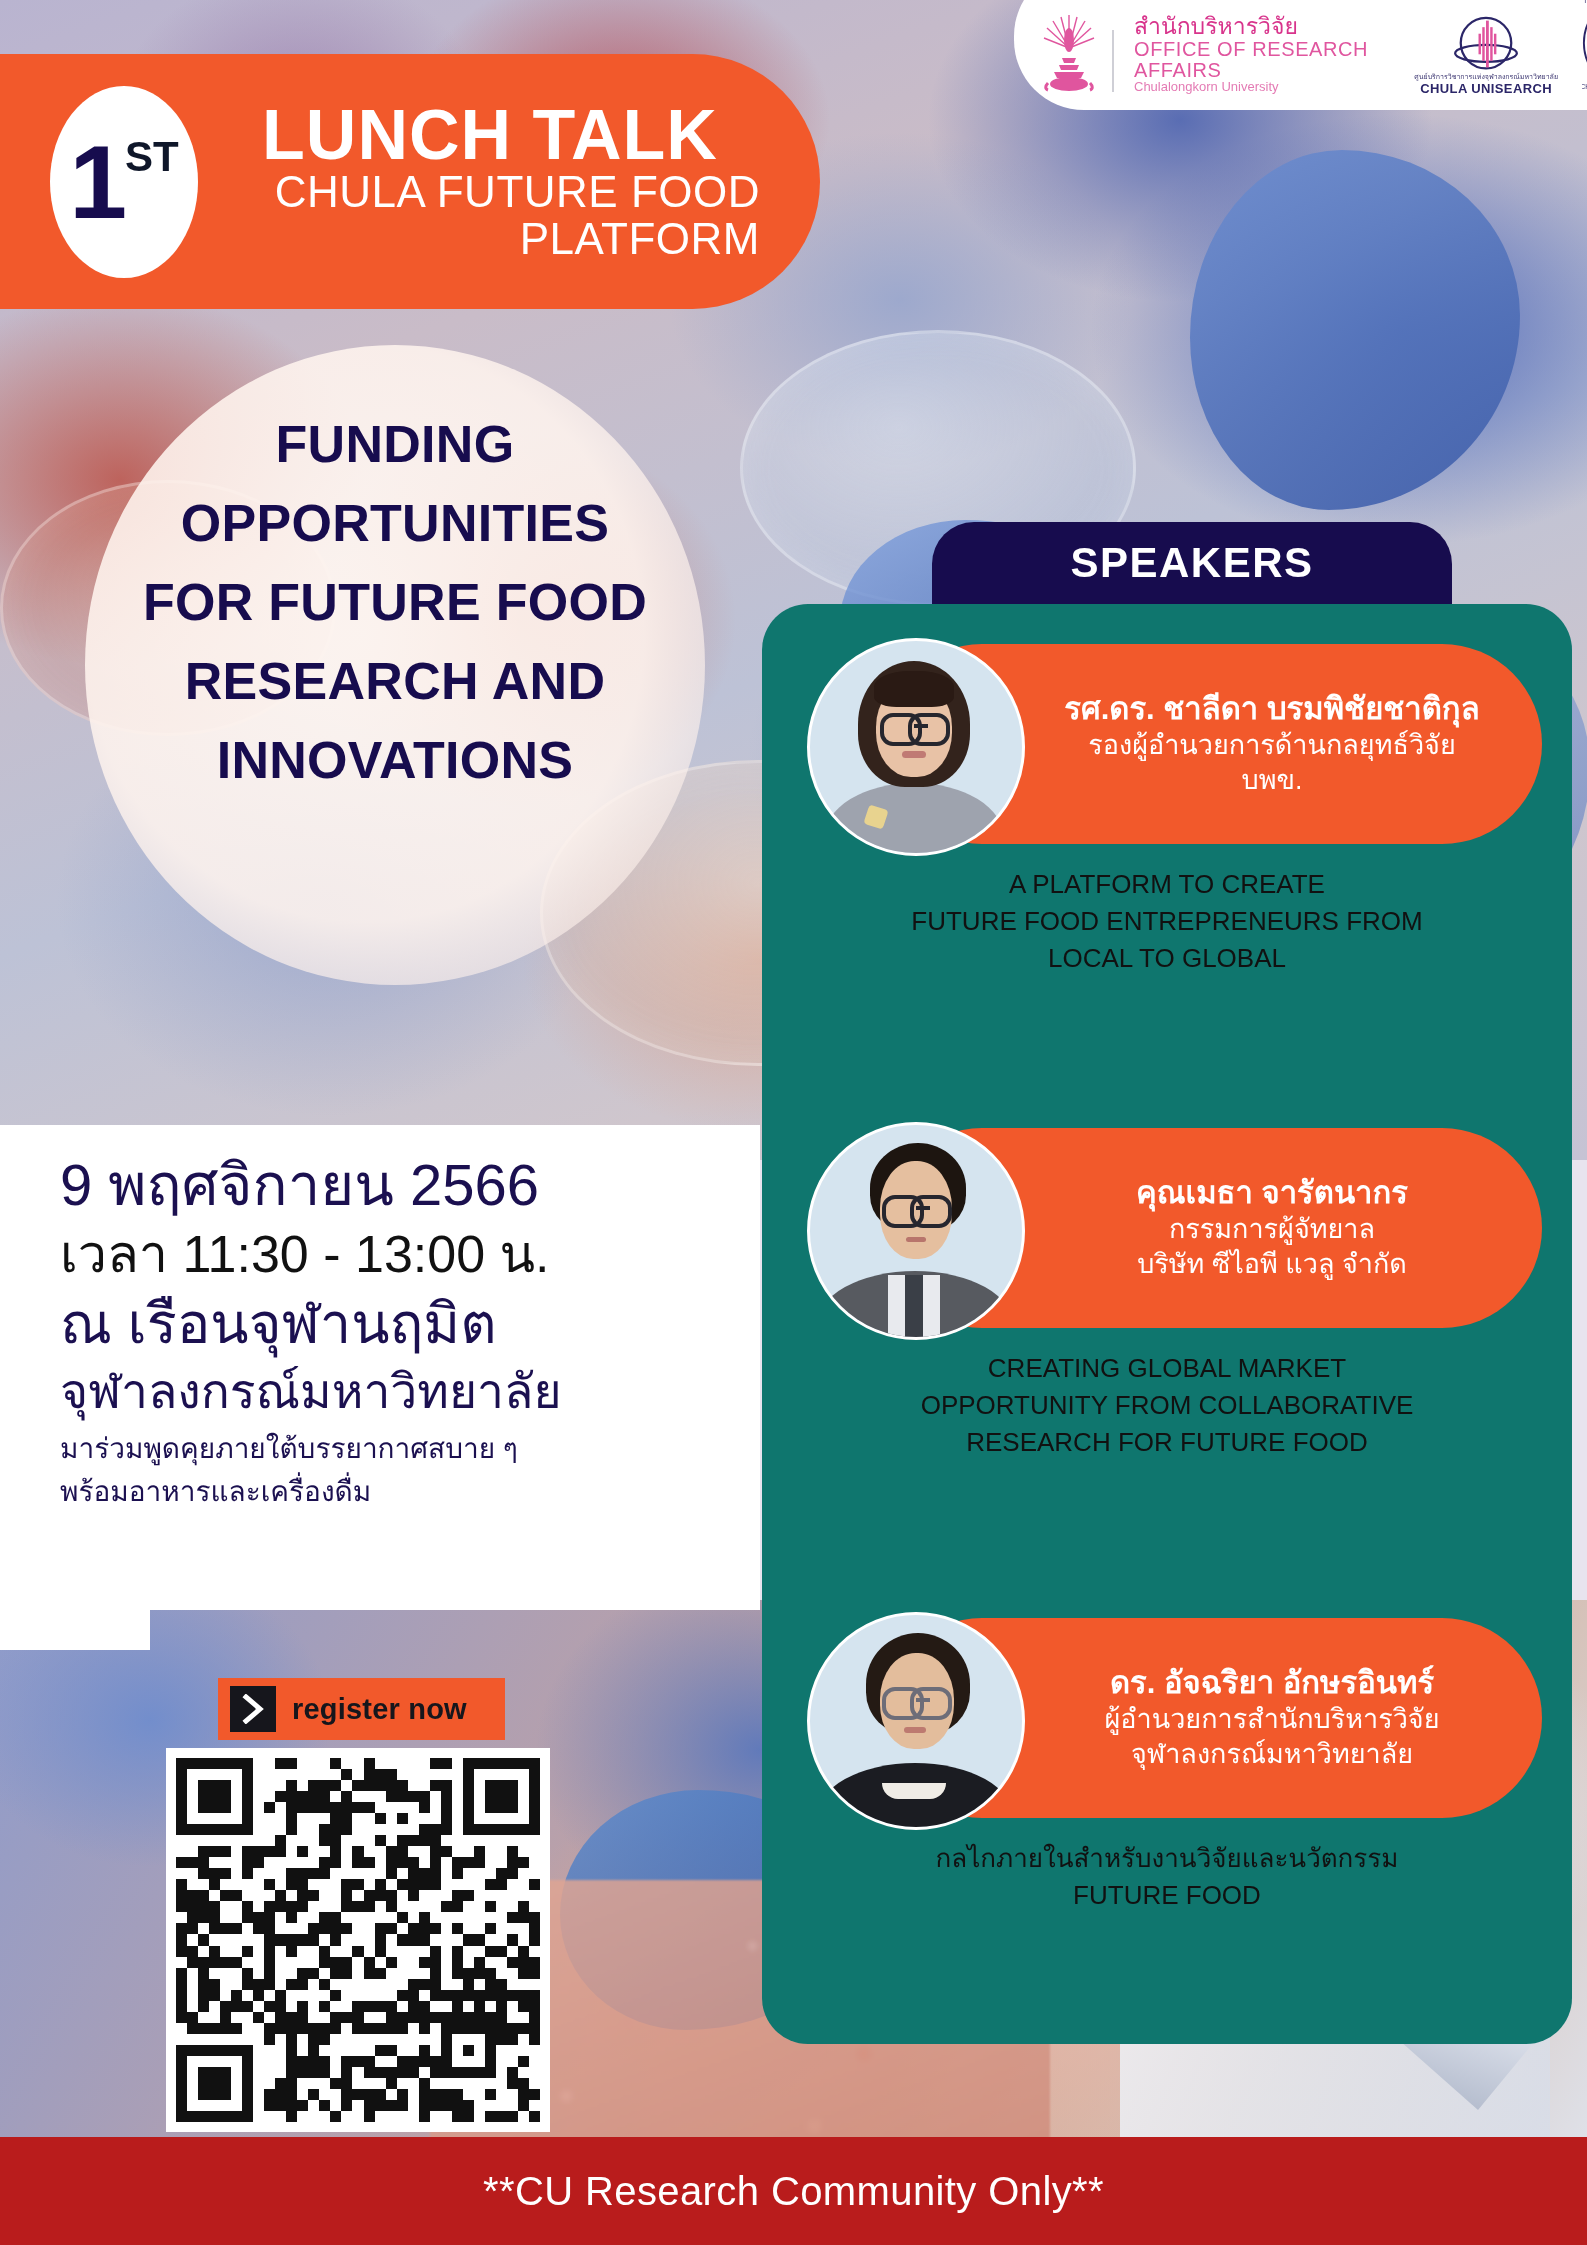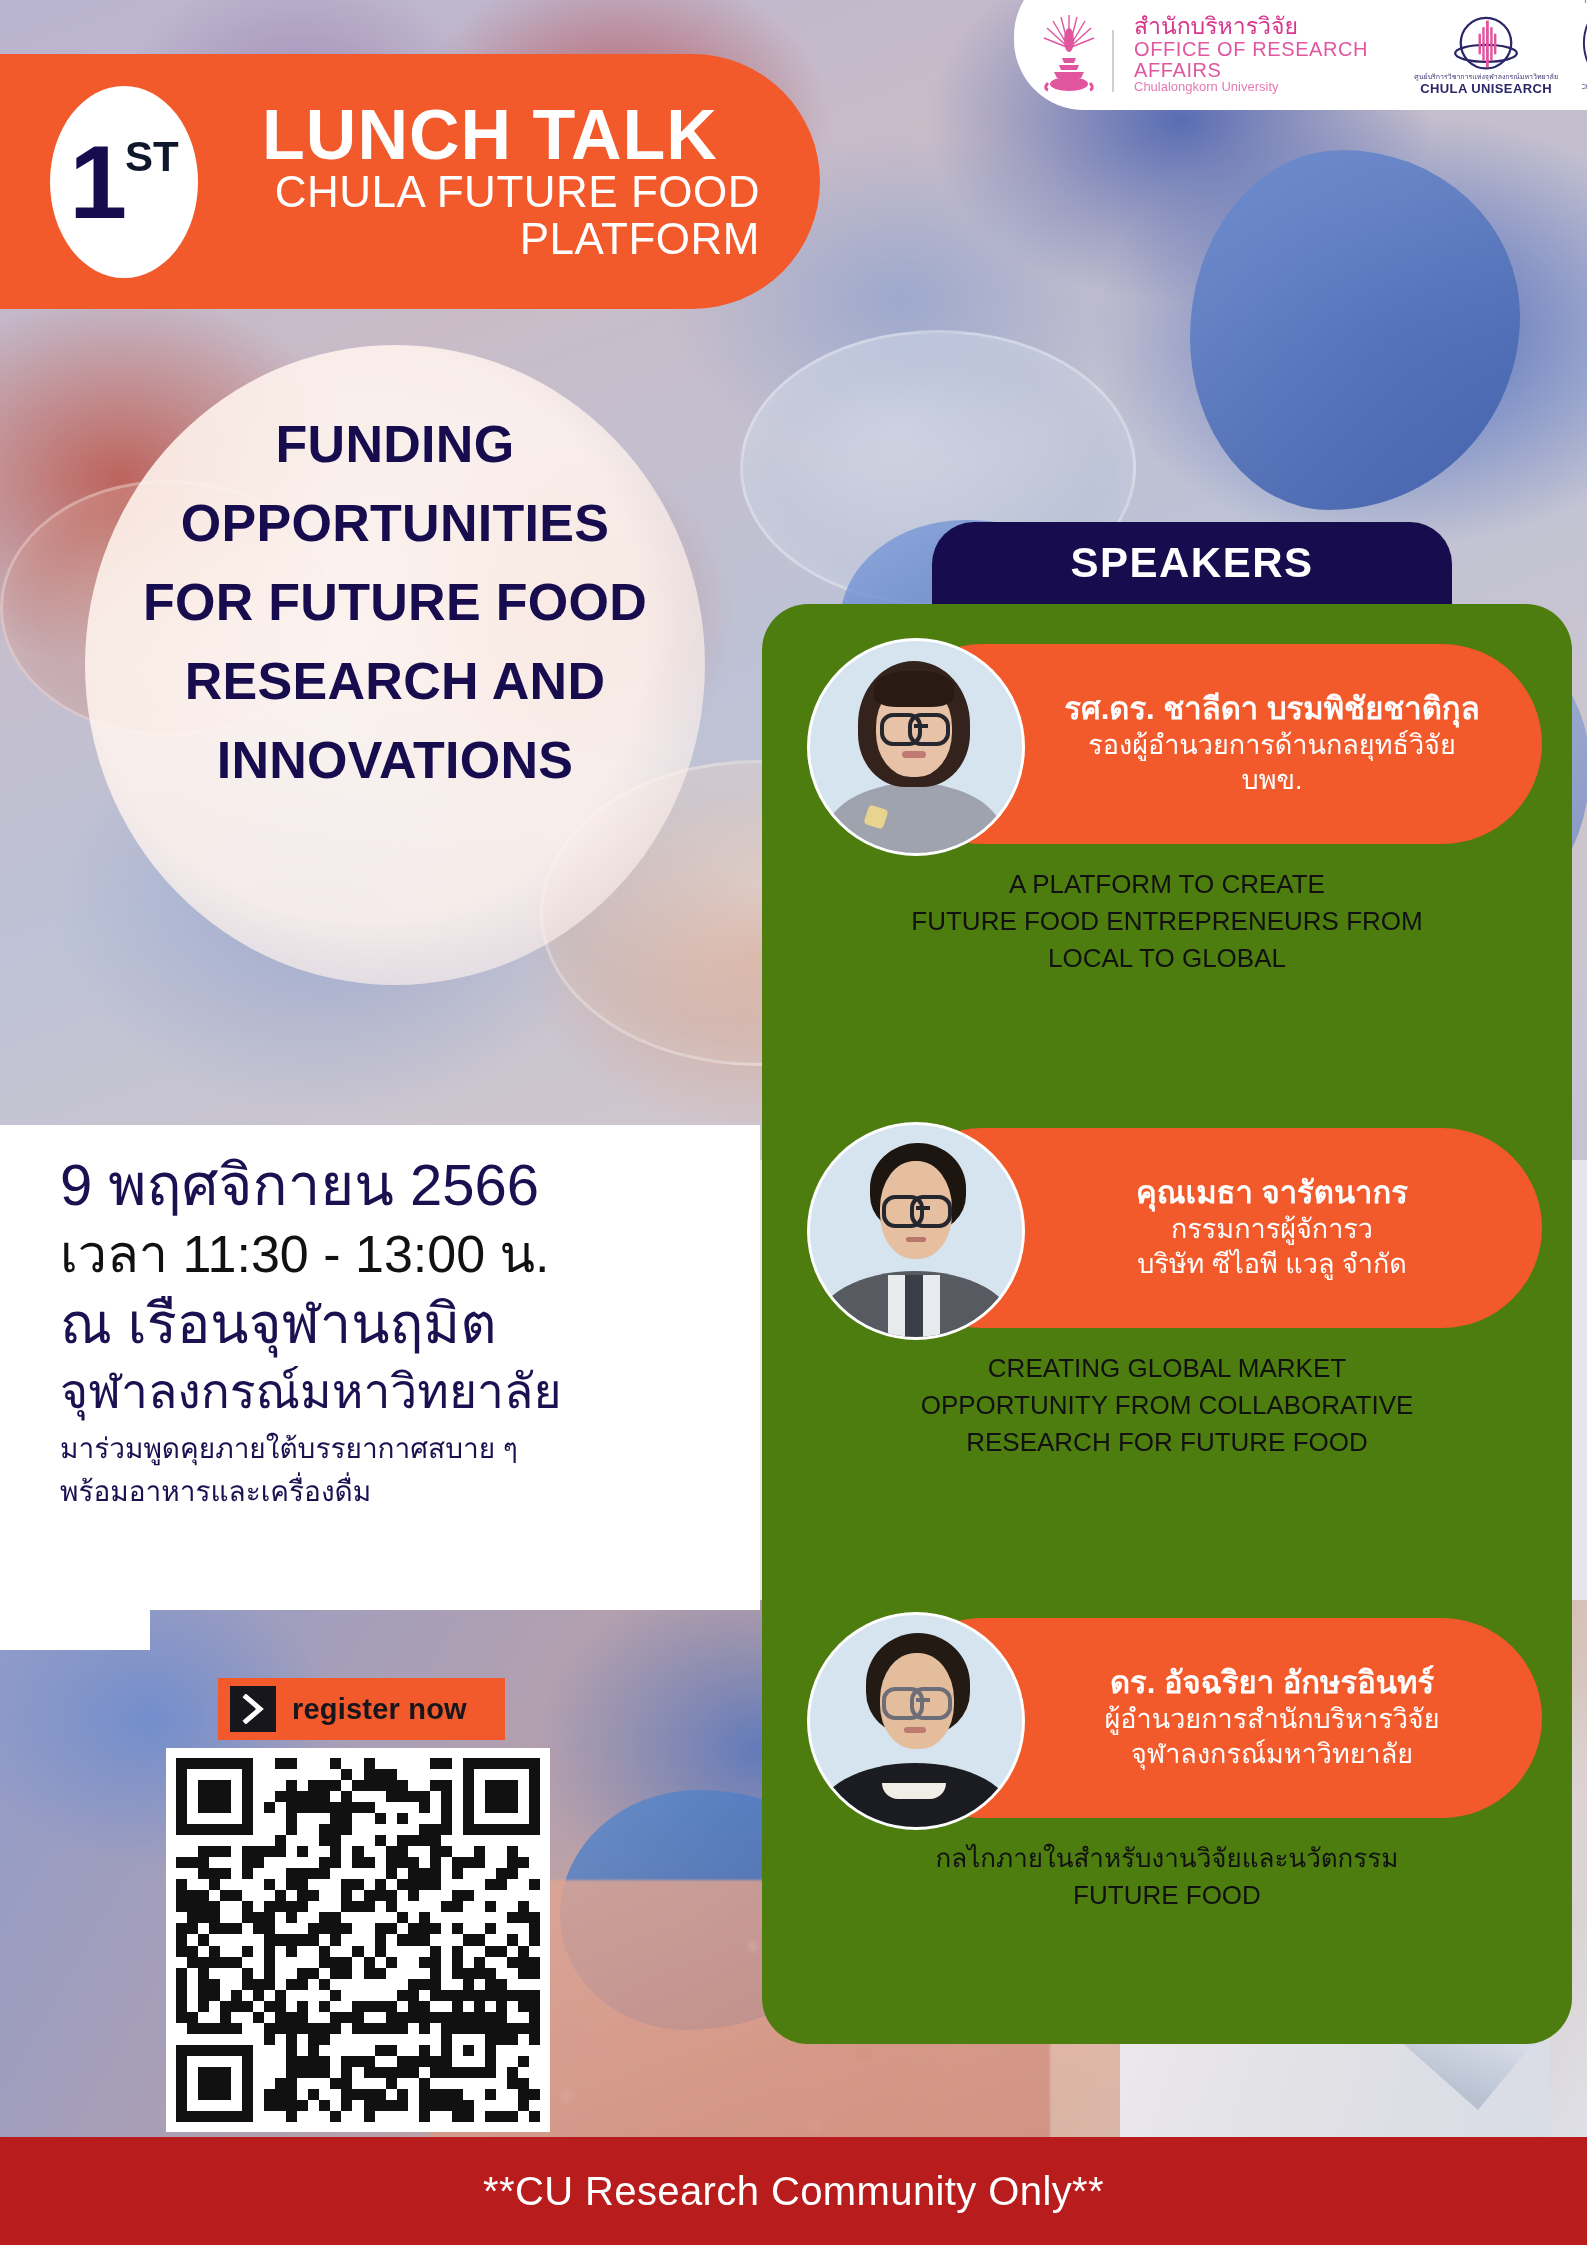--- a/index.html
+++ b/index.html
@@ -183,21 +183,21 @@
     position:absolute;left:932px;top:522px;width:520px;height:82px;
     background:#170c4e;border-radius:42px 42px 0 0;
     display:flex;align-items:center;justify-content:center;
   }
   .speakers-header span{
     color:#fff;font-size:42px;font-weight:bold;letter-spacing:1.5px;
   }
 
   .speakers-card{
     position:absolute;left:762px;top:604px;width:810px;height:1440px;
-    background:#4d7c0f;border-radius:46px;
+    background:#0f766e;border-radius:46px;
   }
 
   .speaker{position:absolute;left:0;width:810px;}
   .sp1{top:26px;}
   .sp2{top:510px;}
   .sp3{top:1000px;}
 
   .sp-pill{
     position:absolute;left:120px;top:14px;width:660px;height:200px;
     background:#f2592b;border-radius:100px;
@@ -961,21 +961,21 @@
       <div class="sp-talk">
         <div>A PLATFORM TO CREATE</div>
         <div>FUTURE FOOD ENTREPRENEURS FROM</div>
         <div>LOCAL TO GLOBAL</div>
       </div>
     </div>
 
     <div class="speaker sp2">
       <div class="sp-pill">
         <div class="sp-name">คุณเมธา จารัตนากร</div>
-        <div class="sp-role">กรรมการผู้จัการว</div>
+        <div class="sp-role">กรรมการผู้จัทยาล</div>
         <div class="sp-role">บริษัท ซีไอพี แวลู จำกัด</div>
       </div>
       <div class="sp-photo">
         <div class="face">
           <div class="body" style="left:6px;top:146px;width:198px;height:110px;background:#575a60;"></div>
           <div style="position:absolute;left:78px;top:150px;width:52px;height:100px;background:#e8eaee;"></div>
           <div style="position:absolute;left:95px;top:150px;width:18px;height:90px;background:#3a3f47;"></div>
           <div class="hair" style="left:60px;top:18px;width:96px;height:90px;background:#1d1510;"></div>
           <div class="skin" style="left:70px;top:36px;width:72px;height:98px;background:#e5bf9f;"></div>
           <div class="glasses" style="left:72px;top:70px;width:70px;height:26px;">

